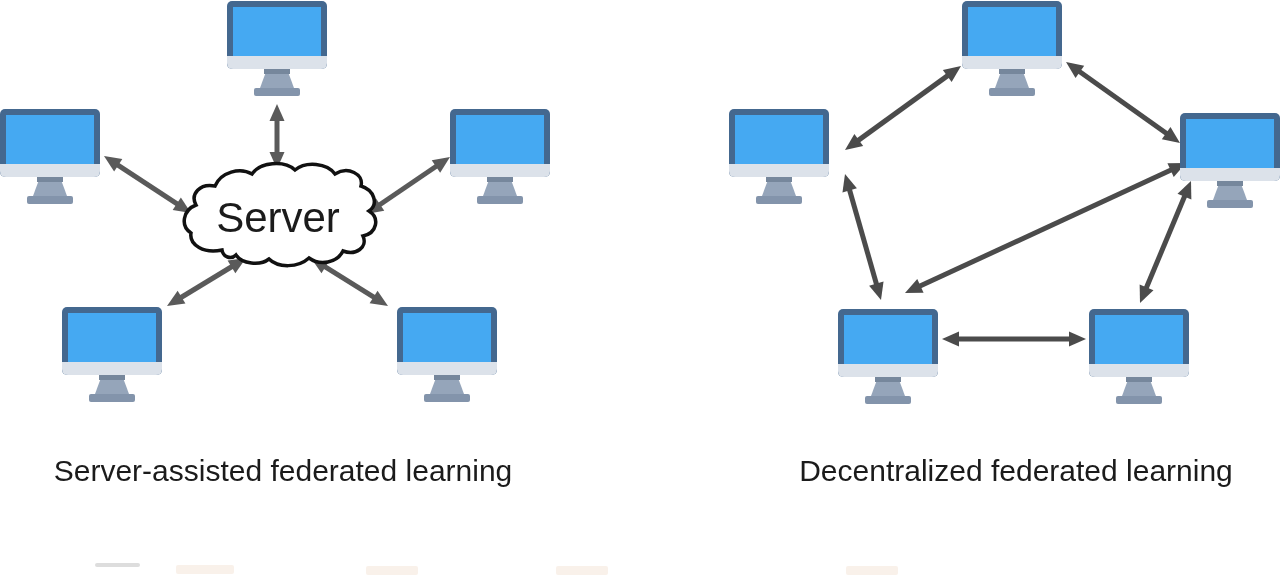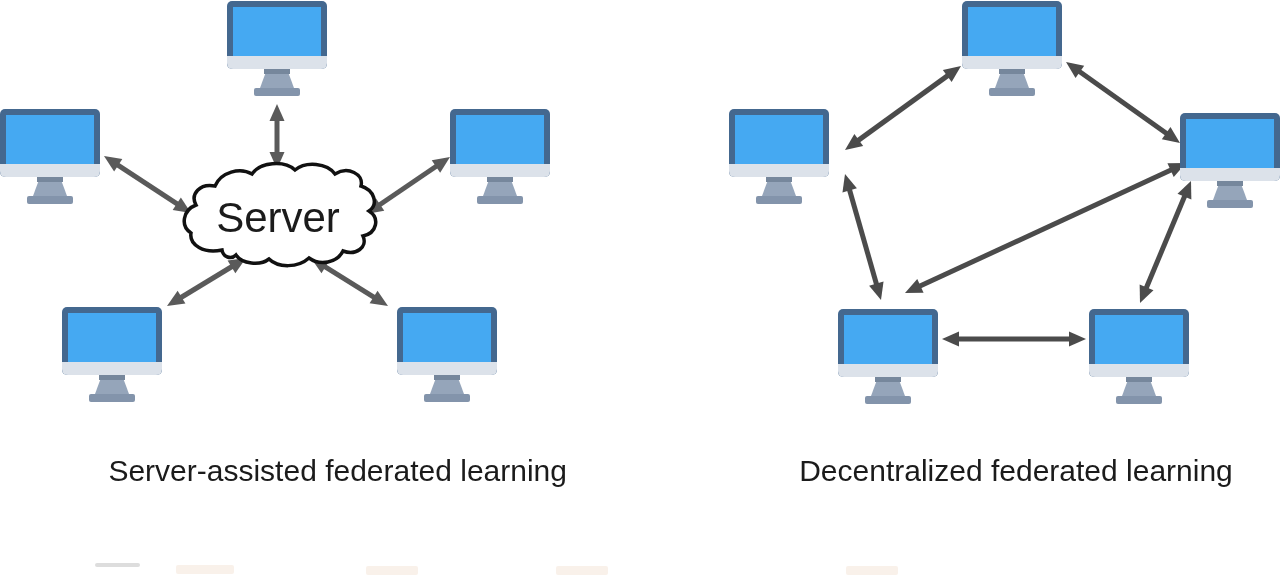--- a/index.html
+++ b/index.html
@@ -17,21 +17,21 @@
     left: 0; top: 0;
   }
   .caption {
     position: absolute;
     text-align: center;
     font-size: 30px;
     line-height: 38px;
     color: var(--text, #1b1b1b);
     white-space: nowrap;
   }
-  .caption-left  { left: 17px;     top: 452px; width: 550px; text-align: right; }
+  .caption-left  { left: 8px;     top: 452px; width: 550px; }
   .caption-right { left: 740px; top: 452px; width: 552px; }
   .figure-caption {
     position: absolute;
     left: 56px; top: 526px; width: 1224px;
     text-align: center;
     font-size: 29px;
     line-height: 38px;
     color: var(--text, #1b1b1b);
     white-space: nowrap;
   }

